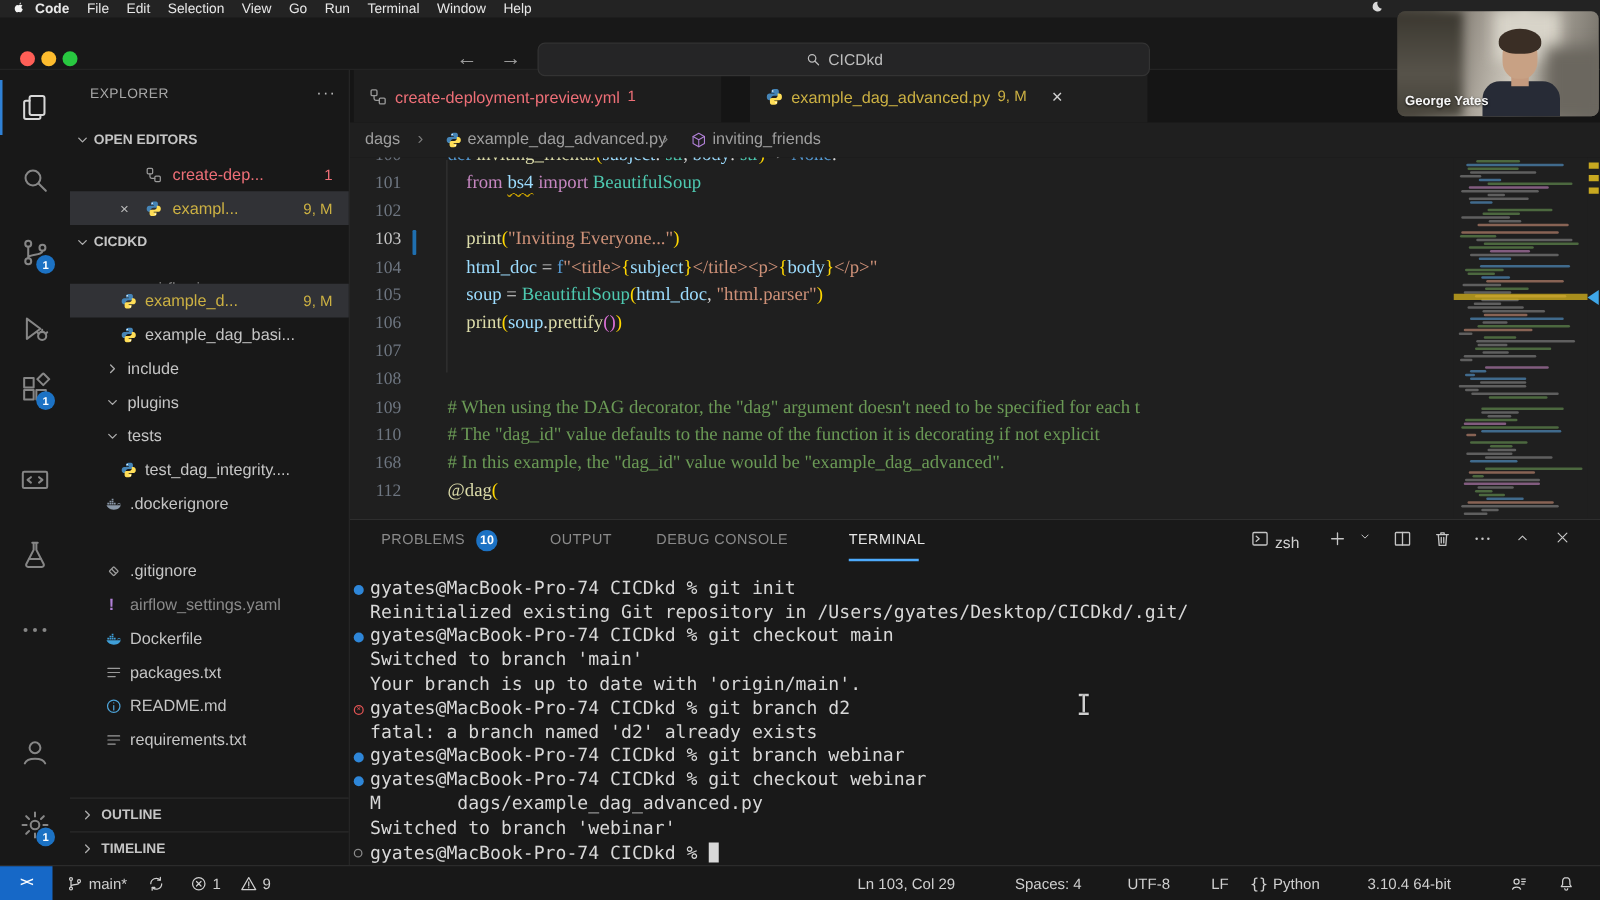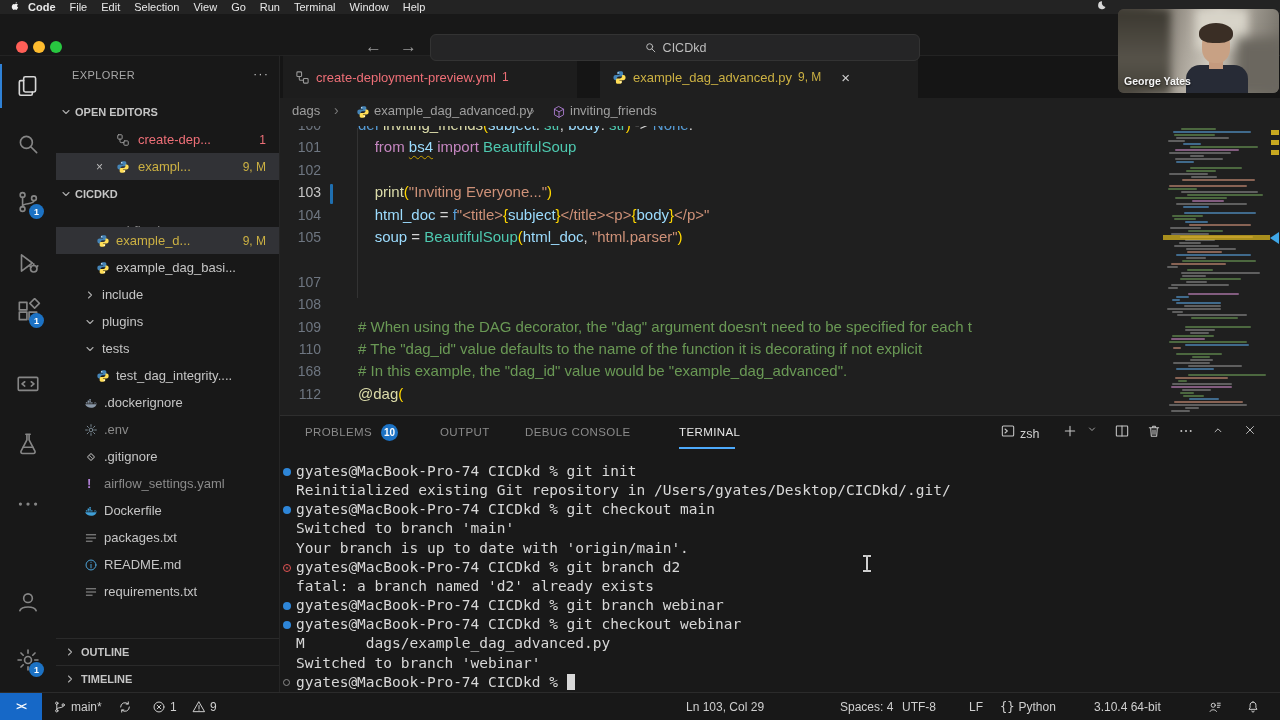--- a/index.html
+++ b/index.html
@@ -52,21 +52,21 @@
   .tab.active { background:#1f1f1f; }
   .tab .tlbl { margin:0 6px; white-space:nowrap; }
   .tab .tbdg { font-size:12px; margin-right:6px; }
   .tab .tclose { color:#d0d0d0; font-size:15px; margin-left:8px; }
   #breadcrumbs { left:280px; top:98px; width:1000px; height:28px; background:#1f1f1f; z-index:1; font-size:13px; color:#9f9f9f; }
   #breadcrumbs .bc { position:absolute; top:5px; white-space:nowrap; }
   #breadcrumbs .bcsep { position:absolute; top:4px; color:#7a7a7a; }
 
   
   #code { left:280px; top:126px; width:1000px; height:289px; background:#1f1f1f; overflow:hidden; z-index:1; }
-  .cline { position:absolute; left:0; width:1000px; height:22px; font-family:Liberation Sans, sans-serif; font-size:15px; white-space:pre; }
+  .cline { position:absolute; left:0; width:1000px; height:22px; font-family:Liberation Serif, serif; font-size:15px; white-space:pre; }
   .cline .ln { position:absolute; left:0; width:41px; text-align:right; color:#6e7681; font-size:14px; top:1px; }
   .cline.cur .ln { color:#c6c6c6; }
   .cline .ctext { position:absolute; left:78px; top:0; }
   .modbar { position:absolute; left:50px; top:1px; width:3px; height:20px; background:#1f6fb0; border-radius:1px; }
   .tok-kw{color:#c586c0}.tok-kw2{color:#569cd6}.tok-fn{color:#dcdcaa}.tok-var{color:#9cdcfe}
   .tok-type{color:#4ec9b0}.tok-str{color:#ce9178}.tok-com{color:#6a9955}.tok-pl{color:#d4d4d4}
   .tok-b1{color:#ffd700}.tok-b2{color:#da70d6}
   .tok-varu{color:#9cdcfe;text-decoration:underline wavy #c8a000 1px;text-underline-offset:3px}
   #indent-guide { position:absolute; left:77px; top:2px; width:1px; height:170px; background:#333; }
   #minimap { position:absolute; left:883px; top:0; width:107px; height:289px; background:#1f1f1f; overflow:hidden; }
@@ -357,29 +357,20 @@
       <div class="row" style="top: 333px;">
         <span class="ico" style="color: rgb(138, 152, 168); position: absolute; left: 28px;">
           <svg width="14" height="14" viewBox="0 0 24 24" fill="none" stroke="currentColor" stroke-width="1.7" stroke-linecap="round" stroke-linejoin="round">
             <path fill="currentColor" stroke="none" d="M3.2 10.6h2.4v2.3H3.2zM6.2 10.6h2.4v2.3H6.2zM9.2 10.6h2.4v2.3H9.2zM6.2 7.8h2.4v2.3H6.2zM9.2 7.8h2.4v2.3H9.2zM9.2 5h2.4v2.3H9.2zM12.2 10.6h2.4v2.3h-2.4z"></path>
             <path fill="currentColor" stroke="none" d="M2 14.2h19.6c-.3 1.2-1.1 2.6-2.4 3.7-1.6 1.4-4 2.3-7.1 2.3-4.9 0-8.6-2.2-10.1-6z"></path>
             <path d="M17.5 12.2c.9-.8 2.5-.8 3.4 0" stroke-width="1.3"></path>
           </svg>
         </span>
         <span class="lbl" style="position: absolute; left: 48px;">.dockerignore</span>
       </div>
-      <div class="row" style="top: 360px;">
-        <span class="ico" style="color: rgb(122, 138, 148); position: absolute; left: 28px;">
-          <svg width="14" height="14" viewBox="0 0 24 24" fill="none" stroke="currentColor" stroke-width="1.7" stroke-linecap="round" stroke-linejoin="round">
-            <circle cx="12" cy="12" r="3.2"></circle>
-            <path d="M12 2.8v3M12 18.2v3M2.8 12h3M18.2 12h3M5.5 5.5l2.1 2.1M16.4 16.4l2.1 2.1M18.5 5.5l-2.1 2.1M7.6 16.4l-2.1 2.1"></path>
-          </svg>
-        </span>
-        <span class="lbl dim" style="position: absolute; left: 48px;">.env</span>
-      </div>
       <div class="row" style="top: 387px;">
         <span class="ico" style="color: rgb(154, 154, 154); position: absolute; left: 28px;">
           <svg width="14" height="14" viewBox="0 0 24 24" fill="none" stroke="currentColor" stroke-width="1.7" stroke-linecap="round" stroke-linejoin="round">
             <rect x="7.6" y="7.6" width="8.8" height="8.8" rx="1" transform="rotate(45 12 12)"></rect>
             <path d="M10 10l4 4"></path>
             <circle cx="9.7" cy="9.7" r=".9" fill="currentColor" stroke="none"></circle>
             <circle cx="14.3" cy="14.3" r=".9" fill="currentColor" stroke="none"></circle>
           </svg>
         </span>
         <span class="lbl" style="position: absolute; left: 48px;">.gitignore</span>
@@ -488,20 +479,21 @@
       <span class="bcsep" style="left: 250px; font-size: 14px;">›</span>
     </div>
   <div id="code" class="abs">
       <div id="indent-guide"></div>
       <div class="cline" style="top: -10px;"><span class="ln">100</span><span class="ctext"><span class="tok-kw2">def </span><span class="tok-fn">inviting_friends</span><span class="tok-b1">(</span><span class="tok-var">subject</span><span class="tok-pl">: </span><span class="tok-type">str</span><span class="tok-pl">, </span><span class="tok-var">body</span><span class="tok-pl">: </span><span class="tok-type">str</span><span class="tok-b1">)</span><span class="tok-pl"> -&gt; </span><span class="tok-kw2">None</span><span class="tok-pl">:</span></span></div>
       <div class="cline" style="top: 12.4px;"><span class="ln">101</span><span class="ctext"><span class="tok-pl">    </span><span class="tok-kw">from </span><span class="tok-varu">bs4</span><span class="tok-pl"> </span><span class="tok-kw">import </span><span class="tok-type">BeautifulSoup</span></span></div>
       <div class="cline" style="top: 34.8px;"><span class="ln">102</span><span class="ctext"></span></div>
       <div class="cline cur" style="top: 57.2px;"><span class="ln">103</span><div class="modbar"></div><span class="ctext"><span class="tok-pl">    </span><span class="tok-fn">print</span><span class="tok-b1">(</span><span class="tok-str">"Inviting Everyone..."</span><span class="tok-b1">)</span></span></div>
       <div class="cline" style="top: 79.6px;"><span class="ln">104</span><span class="ctext"><span class="tok-pl">    </span><span class="tok-var">html_doc</span><span class="tok-pl"> = </span><span class="tok-kw2">f</span><span class="tok-str">"&lt;title&gt;</span><span class="tok-b1">{</span><span class="tok-var">subject</span><span class="tok-b1">}</span><span class="tok-str">&lt;/title&gt;&lt;p&gt;</span><span class="tok-b1">{</span><span class="tok-var">body</span><span class="tok-b1">}</span><span class="tok-str">&lt;/p&gt;"</span></span></div>
       <div class="cline" style="top: 102px;"><span class="ln">105</span><span class="ctext"><span class="tok-pl">    </span><span class="tok-var">soup</span><span class="tok-pl"> = </span><span class="tok-type">BeautifulSoup</span><span class="tok-b1">(</span><span class="tok-var">html_doc</span><span class="tok-pl">, </span><span class="tok-str">"html.parser"</span><span class="tok-b1">)</span></span></div>
+      <div class="cline" style="top: 124.4px;"><span class="ln">106</span><span class="ctext"><span class="tok-pl">    </span><span class="tok-fn">print</span><span class="tok-b1">(</span><span class="tok-var">soup</span><span class="tok-pl">.</span><span class="tok-fn">prettify</span><span class="tok-b2">(</span><span class="tok-b2">)</span><span class="tok-b1">)</span></span></div>
       <div class="cline" style="top: 146.8px;"><span class="ln">107</span><span class="ctext"></span></div>
       <div class="cline" style="top: 169.2px;"><span class="ln">108</span><span class="ctext"></span></div>
       <div class="cline" style="top: 191.6px;"><span class="ln">109</span><span class="ctext"><span class="tok-com"># When using the DAG decorator, the "dag" argument doesn't need to be specified for each t</span></span></div>
       <div class="cline" style="top: 214px;"><span class="ln">110</span><span class="ctext"><span class="tok-com"># The "dag_id" value defaults to the name of the function it is decorating if not explicit</span></span></div>
       <div class="cline" style="top: 236.4px;"><span class="ln">168</span><span class="ctext"><span class="tok-com"># In this example, the "dag_id" value would be "example_dag_advanced".</span></span></div>
       <div class="cline" style="top: 258.8px;"><span class="ln">112</span><span class="ctext"><span class="tok-fn">@dag</span><span class="tok-b1">(</span></span></div>
       <div id="minimap">
         <div class="mrow" style="background: rgb(106, 153, 85); left: 18px; width: 35px; top: 2px;"></div>
         <div class="mrow" style="background: rgb(86, 156, 214); left: 10px; width: 78px; top: 5px;"></div>
         <div class="mrow" style="background: rgb(106, 153, 85); left: 11px; width: 41px; top: 8px;"></div>
@@ -700,21 +692,21 @@
           <svg width="14" height="14" viewBox="0 0 24 24" fill="none" stroke="currentColor" stroke-width="1.7" stroke-linecap="round" stroke-linejoin="round">
             <path d="M12 3.5L21.5 20h-19z"></path>
             <path d="M12 9.5V15M12 17.2v.3"></path>
           </svg>
         </span>
         <span>9</span>
       </div>
       <div class="st-item" style="left: 686px;">
         <span>Ln 103, Col 29</span>
       </div>
-      <div class="st-item" style="left: 840px; justify-content: flex-end;">
+      <div class="st-item" style="left: 812px; justify-content: flex-end;">
         <span>Spaces: 4</span>
       </div>
       <div class="st-item" style="left: 902px;">
         <span>UTF-8</span>
       </div>
       <div class="st-item" style="left: 969px;">
         <span>LF</span>
       </div>
       <div class="st-item" style="left: 1000px;">
         <span style="font-family: &quot;DejaVu Sans Mono&quot;, monospace; font-size: 12px;">{}</span>

